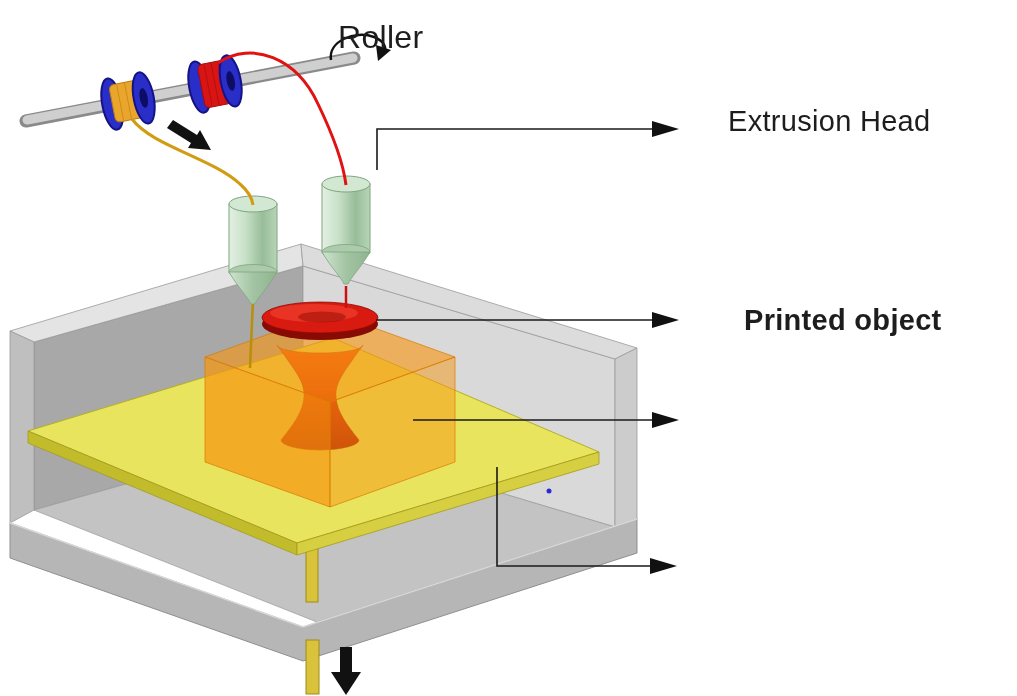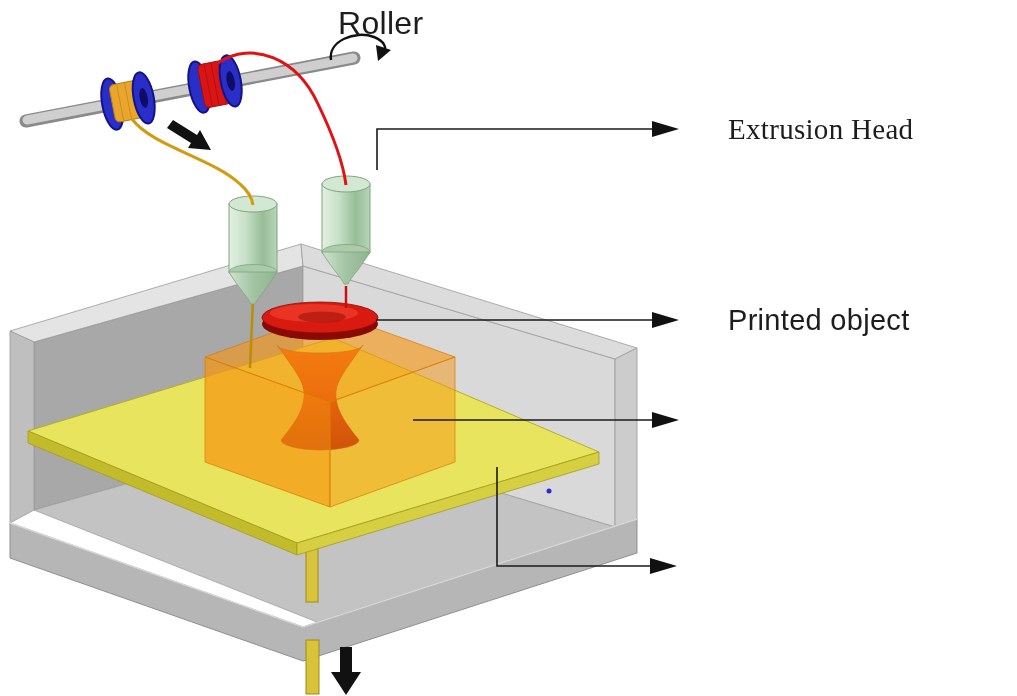--- a/index.html
+++ b/index.html
@@ -1,22 +1,22 @@
 <!DOCTYPE html>
 <html><head>
 <meta charset="utf-8">
 <style>
   html,body{margin:0;padding:0;background:#ffffff;}
   .stage{position:relative;width:1017px;height:696px;background:#ffffff;overflow:hidden;
          font-family:"Liberation Sans", sans-serif;}
   .stage svg{position:absolute;left:0;top:0;}
   .lbl{position:absolute;color:#1d1d1d;font-size:29px;letter-spacing:.3px;white-space:nowrap;line-height:34px;}
-  .lbl-roller{left:338px;top:4px;font-size:32px;line-height:38px;}
-  .lbl-extrusion{left:728px;top:112px;font-family:Liberation Serif, serif;}
-  .lbl-printed{left:728px;top:303px;}
+  .lbl-roller{left:338px;top:18px;font-size:32px;line-height:38px;}
+  .lbl-extrusion{left:728px;top:104px;}
+  .lbl-printed{left:744px;top:303px;font-weight:bold;}
   .lbl-support{left:724px;top:402px;}
   .lbl-movable{left:716px;top:549px;}
 </style>
 </head>
 <body>
 
 <div class="stage">
 
 <svg width="1017" height="696" viewBox="0 0 1017 696">
   <defs>

